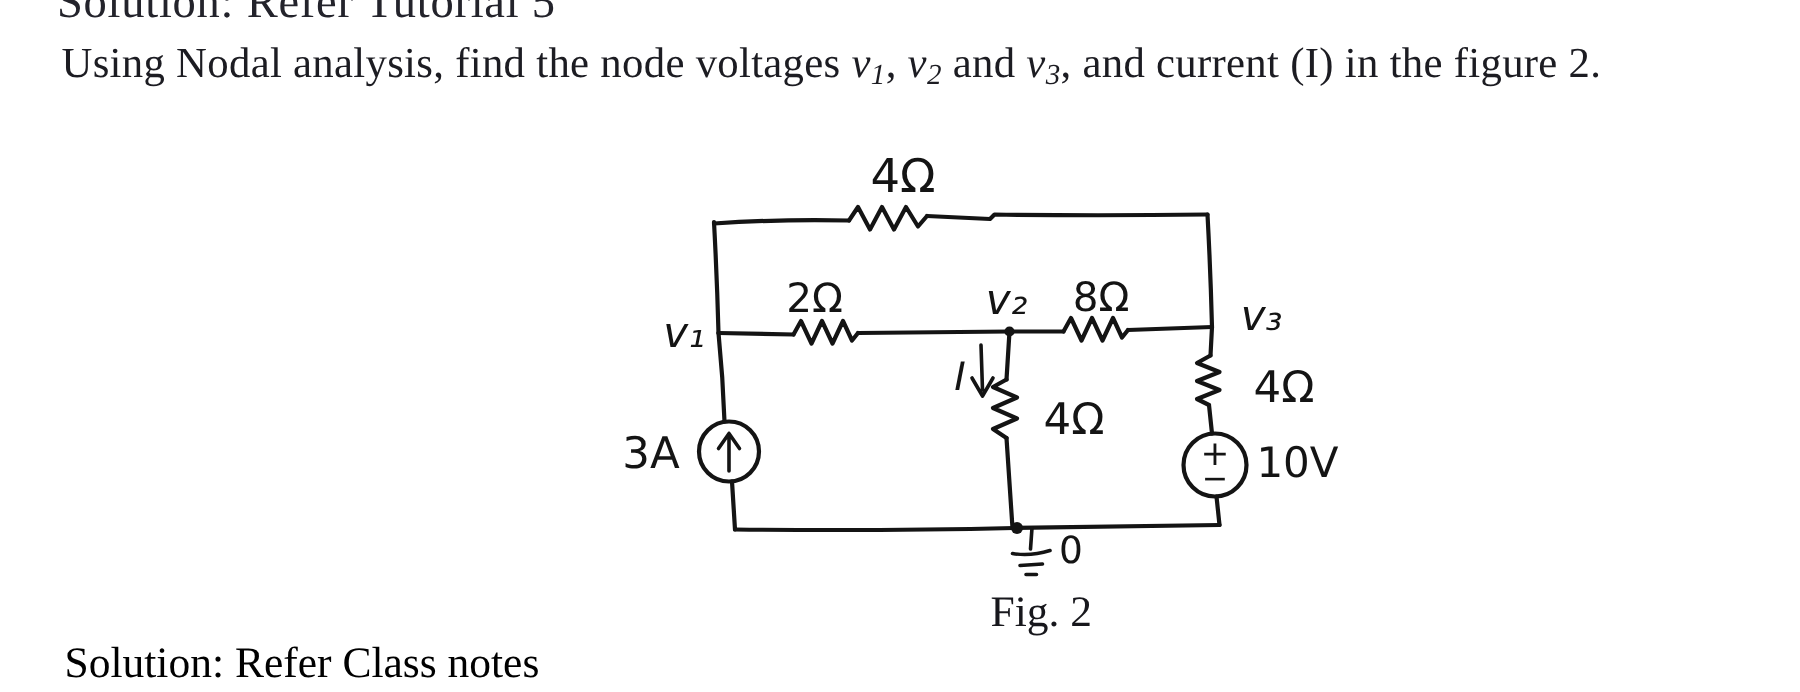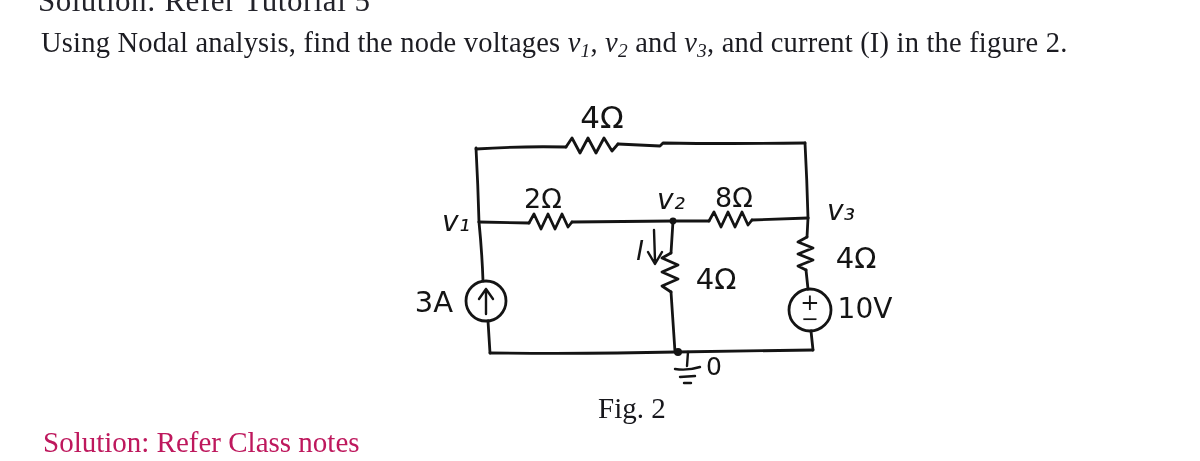--- a/index.html
+++ b/index.html
@@ -19,25 +19,25 @@
   }
   .question-line{
     position:absolute;left:41px;top:27px;
     font-size:28.5px;color:#1c1c22;
     white-space:nowrap;letter-spacing:0.2px;text-align:right;
   }
   .question-line .it{font-style:italic;}
   .question-line .sub{font-style:italic;font-size:0.68em;vertical-align:-0.25em;}
   .fig-caption{
     position:absolute;left:598px;top:392px;width:130px;
-    text-align:left;font-size:29px;color:#17171c;
+    text-align:right;font-size:29px;color:#17171c;
   }
   .solution-note{
     position:absolute;left:43px;top:426px;
-    font-size:29px;color:#be185d;white-space:nowrap;
+    font-size:29px;color:#000000;white-space:nowrap;
   }
   svg.circuit{position:absolute;left:0;top:0;}
   .ink{stroke:#141414;stroke-width:2.8;fill:none;stroke-linecap:round;stroke-linejoin:round;}
   .ink-thin{stroke:#141414;stroke-width:2.4;fill:none;stroke-linecap:round;stroke-linejoin:round;}
   .dot{fill:#141414;stroke:none;}
   text.hw{font-family:"DejaVu Sans", sans-serif;fill:#141414;}
   text.hw-it{font-family:"DejaVu Sans", sans-serif;font-style:italic;fill:#141414;}
 </style>
 </head>
 <body>

